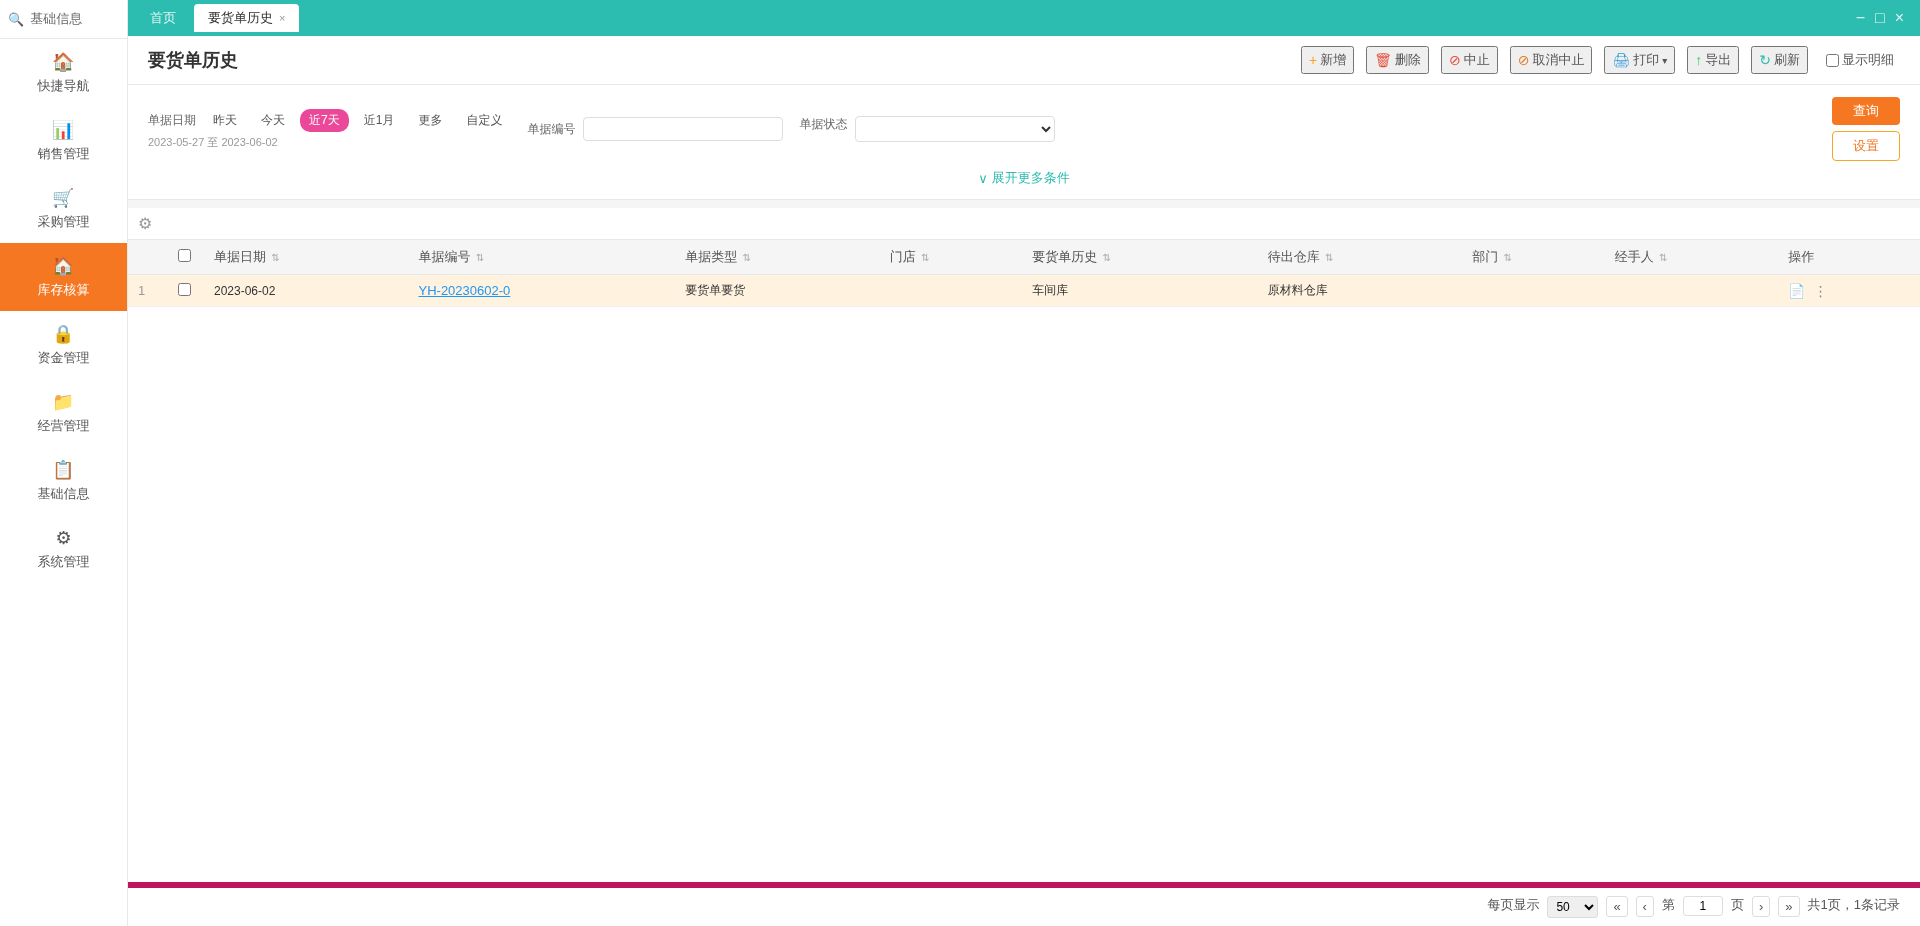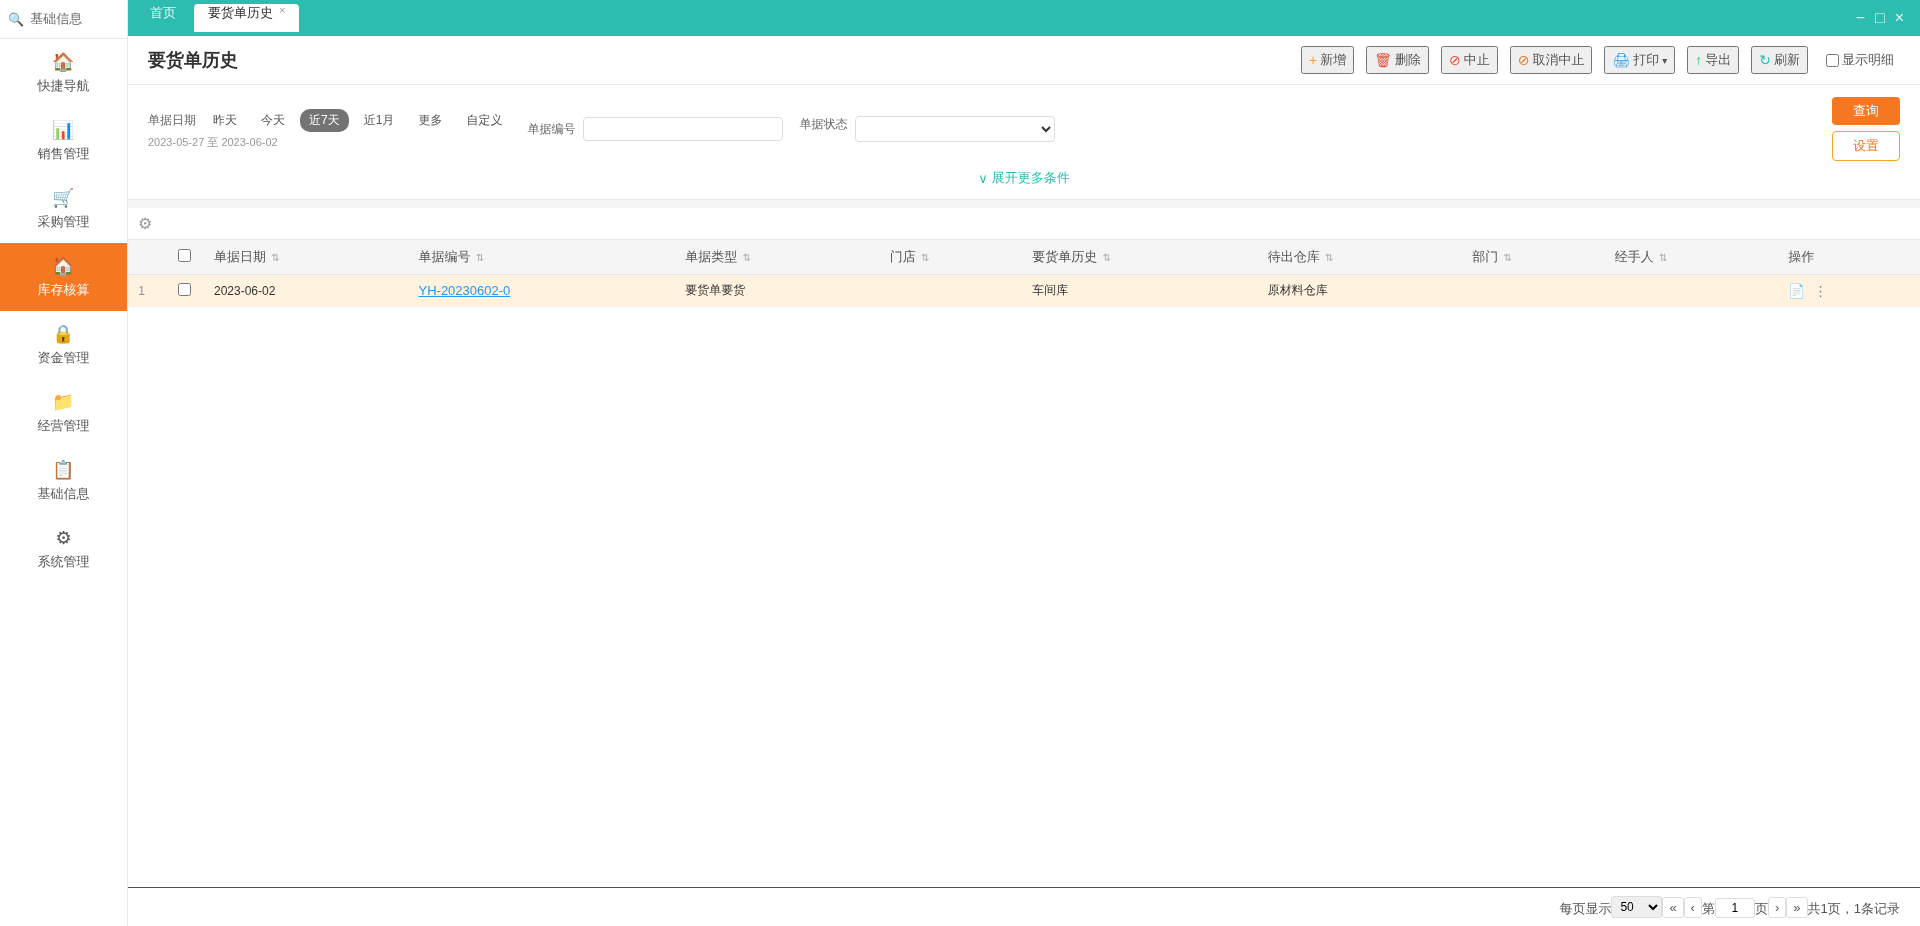--- a/index.html
+++ b/index.html
@@ -41,21 +41,21 @@
       background: #2dbcb0;
       display: flex;
       align-items: center;
       padding: 0 8px;
       gap: 4px;
     }
     .tab-item {
       height: 28px;
       padding: 0 14px;
       display: flex;
-      align-items: flex-start;
+      align-items: center;
       border-radius: 4px 4px 0 0;
       cursor: pointer;
       font-size: 13px;
       color: rgba(255,255,255,0.85);
       gap: 6px;
     }
     .tab-item.active {
       background: #fff;
       color: #333;
     }
@@ -124,21 +124,21 @@
     .filter-label { color: #666; font-size: 12px; white-space: nowrap; }
     .date-btns { display: flex; align-items: center; gap: 6px; }
     .date-btn {
       padding: 2px 8px;
       border-radius: 10px;
       font-size: 12px;
       cursor: pointer;
       color: #555;
       border: 1px solid transparent;
     }
-    .date-btn.active { background: #737373; color: #fff; border-radius: 10px; }
+    .date-btn.active { background: #ec4899; color: #fff; border-radius: 10px; }
     .date-range { font-size: 11px; color: #999; margin-top: 3px; }
     .filter-input-group {
       display: flex;
       align-items: center;
       gap: 8px;
     }
     .filter-input {
       border: 1px solid #ddd;
       border-radius: 4px;
       padding: 4px 8px;
@@ -250,23 +250,24 @@
       font-size: 12px;
       color: #666;
       border-top: 1px solid #e8e8e8;
     }
 
     
     .pagination {
       background: #fff;
       padding: 8px 20px;
       display: flex;
-      align-items: flex-end;
+      align-items: flex-start;
       justify-content: flex-end;
-      border-top: 1px solid #be185d;
+      gap: 8px;
+      border-top: 6px solid #be185d;
       font-size: 12px;
       color: #555;
     }
     .page-size-select {
       border: 1px solid #ddd;
       border-radius: 3px;
       padding: 2px 4px;
       font-size: 12px;
     }
     .page-nav-btn {

